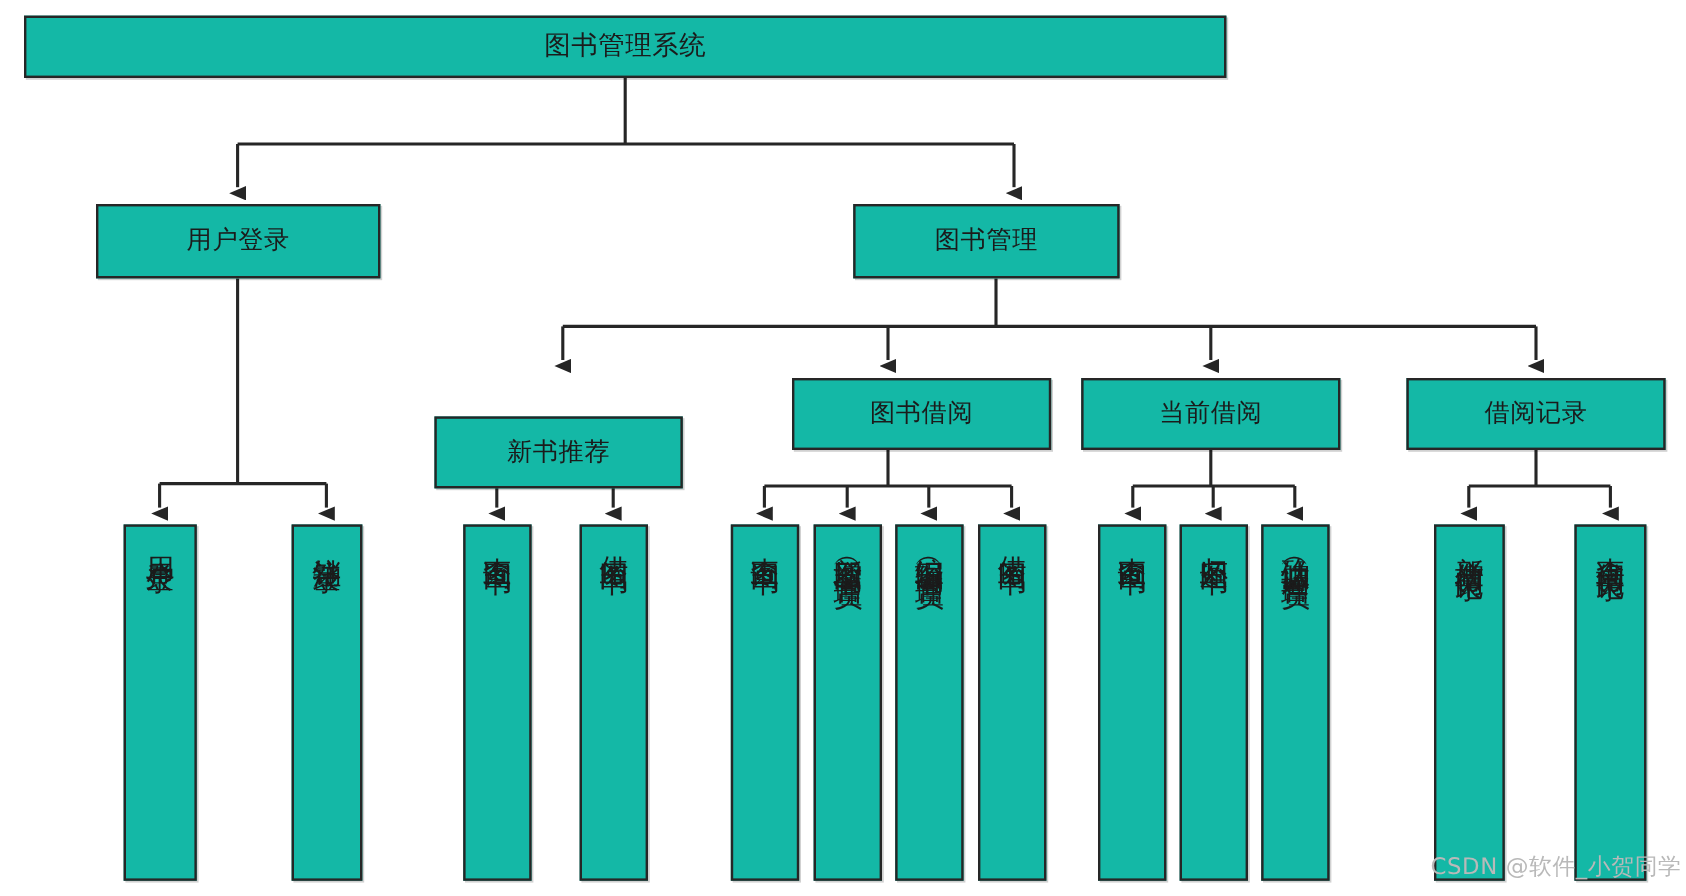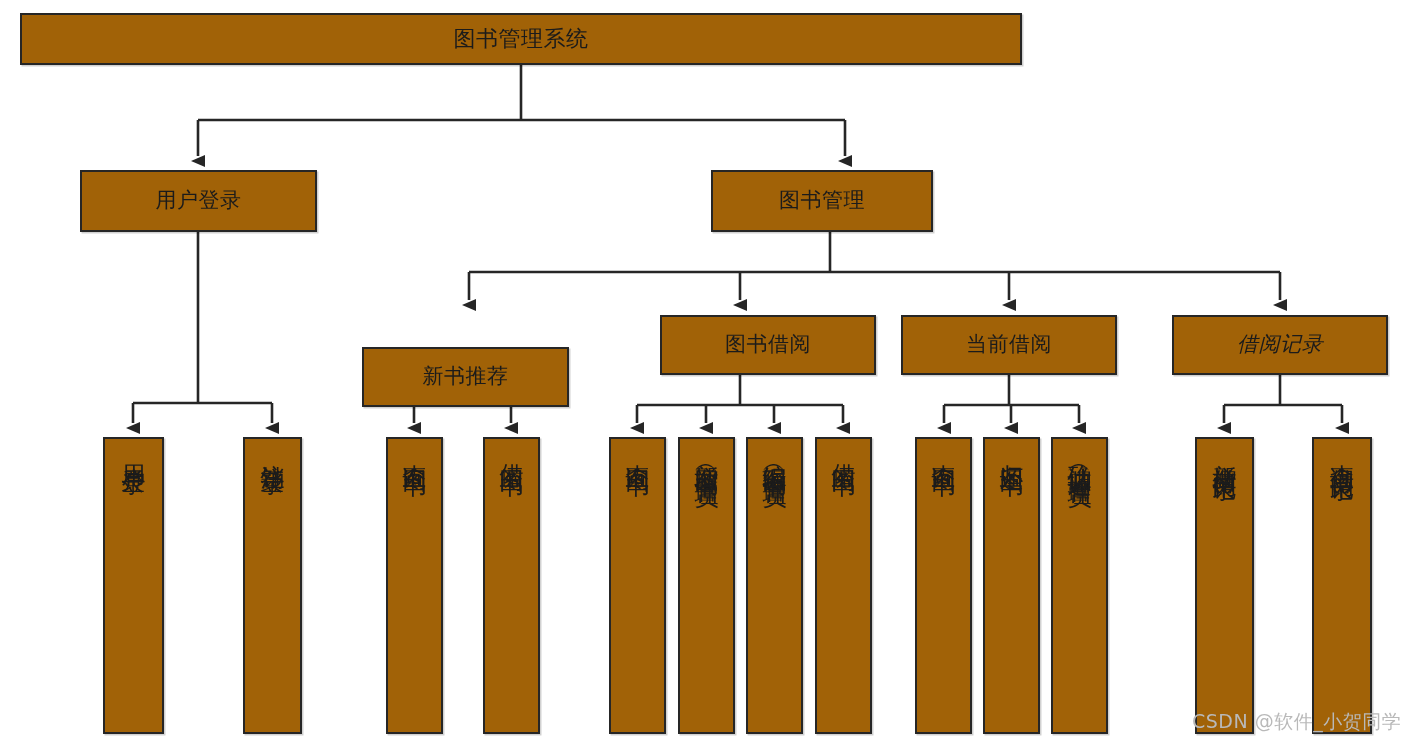--- a/index.html
+++ b/index.html
@@ -6,21 +6,21 @@
   body{
     width:1405px;height:747px;overflow:hidden;
     font-family:"DejaVu Sans","Liberation Sans",sans-serif;
   }
   #stage{position:relative;width:1405px;height:747px;background:#fff;}
   svg#wires{position:absolute;left:0;top:0;width:1405px;height:747px;pointer-events:none;}
 
   .node{
     position:absolute;
     box-sizing:border-box;
-    background:#a16207;
+    background:#14b8a6;
     border:2px solid #262626;
     display:flex;align-items:center;justify-content:center;
     box-shadow:1.5px 1.5px 0 rgba(0,0,0,0.18);
   }
   .node .label{
     color:#1b1b1b;
     text-align:center;
     line-height:1.12;
     white-space:pre-line;
   }
@@ -115,21 +115,21 @@
 
   <div class="node h" style="left:362px;top:315px;width:207px;height:60px;margin-top:32px;">
     <span class="label">新书推荐</span>
   </div>
   <div class="node h" style="left:632px;top:315px;width:216px;height:60px;margin-left:28px;">
     <span class="label">图书借阅</span>
   </div>
   <div class="node h" style="left:901px;top:315px;width:216px;height:60px;">
     <span class="label">当前借阅</span>
   </div>
-  <div class="node h" style="left:1172px;top:315px;width:216px;height:60px;font-style:italic;">
+  <div class="node h" style="left:1172px;top:315px;width:216px;height:60px;">
     <span class="label">借阅记录</span>
   </div>
 
   <div class="node v" style="left:103px;top:437px;width:61px;height:297px;">
     <span class="label">用户登录</span>
   </div>
   <div class="node v" style="left:243px;top:437px;width:59px;height:297px;">
     <span class="label">注销登录</span>
   </div>
 

